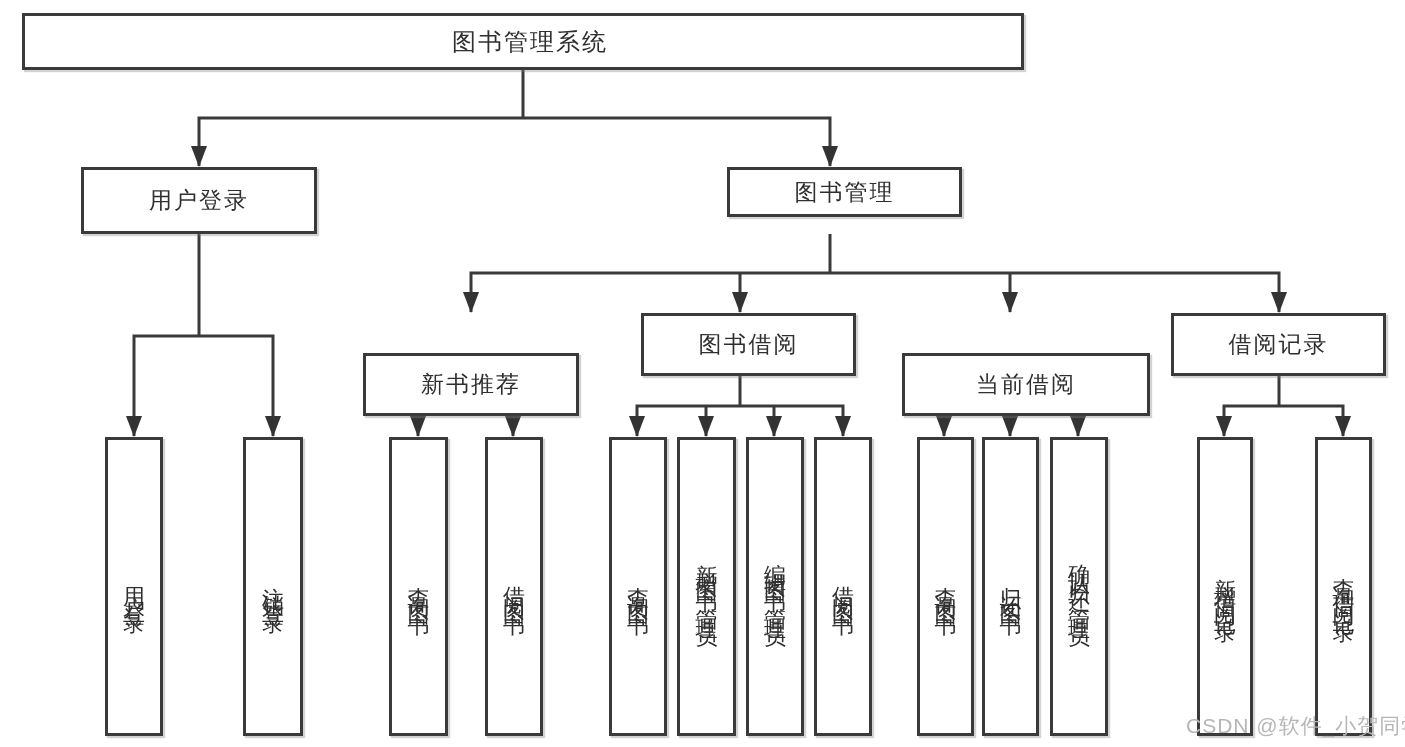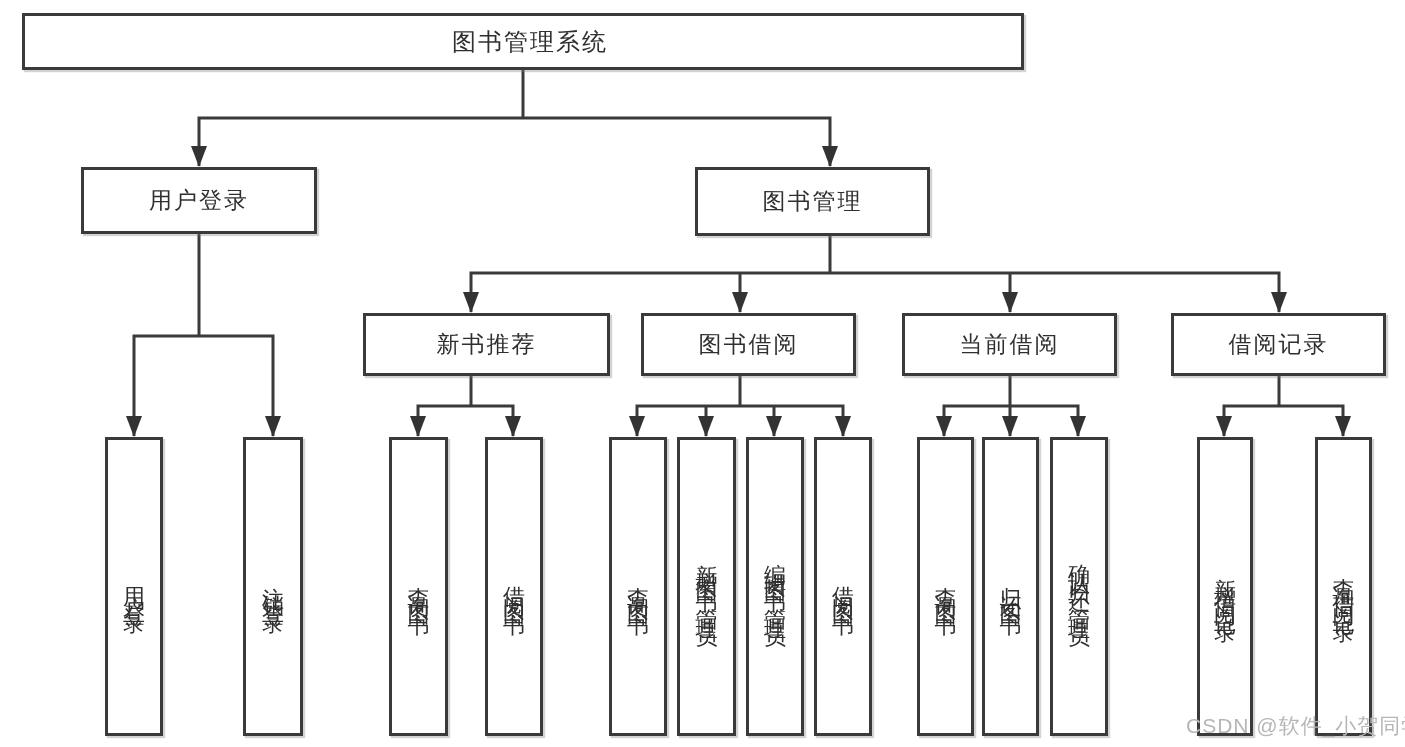--- a/index.html
+++ b/index.html
@@ -20,25 +20,25 @@
     background:#ffffff;
     border:3px solid #3a3a3a;
     display:flex;align-items:center;justify-content:center;
     z-index:2;
     box-shadow:2px 2px 1px rgba(130,130,130,0.35);
     line-height:1;
   }
   .hlabel{font-size:23px;letter-spacing:2px;white-space:nowrap;}
   .n-root{left:22px;top:13px;width:1002px;height:57px;font-size:24px;letter-spacing:2px;padding-left:14px;}
   .n-login{left:81px;top:167px;width:236px;height:67px;}
-  .n-mgmt{left:695px;top:167px;width:235px;height:69px;}
+  .n-mgmt{left:727px;top:167px;width:235px;height:50px;}
   .n-l2{top:313px;height:63px;}
-  .n-rec{left:363px;width:247px;}
+  .n-rec{left:363px;width:216px;margin-top:40px;}
   .n-borrow{left:633px;width:215px;margin-left:8px;}
-  .n-cur{left:902px;width:215px;}
+  .n-cur{left:902px;width:248px;margin-top:40px;}
   .n-hist{left:1171px;width:215px;}
   .leaf{
     top:437px;height:299px;
     writing-mode:vertical-rl;
     text-orientation:mixed;
     font-size:22px;
     letter-spacing:9px;
     white-space:nowrap;
   }
   .lf1{left:105px;width:58px;}

